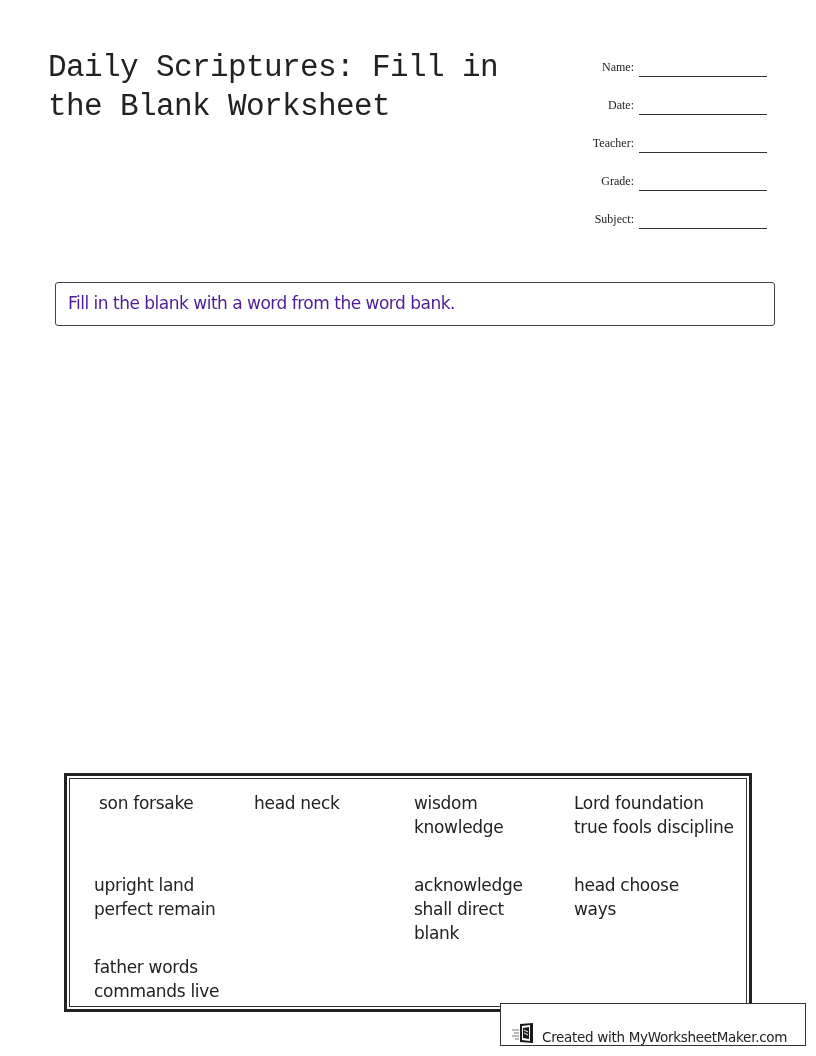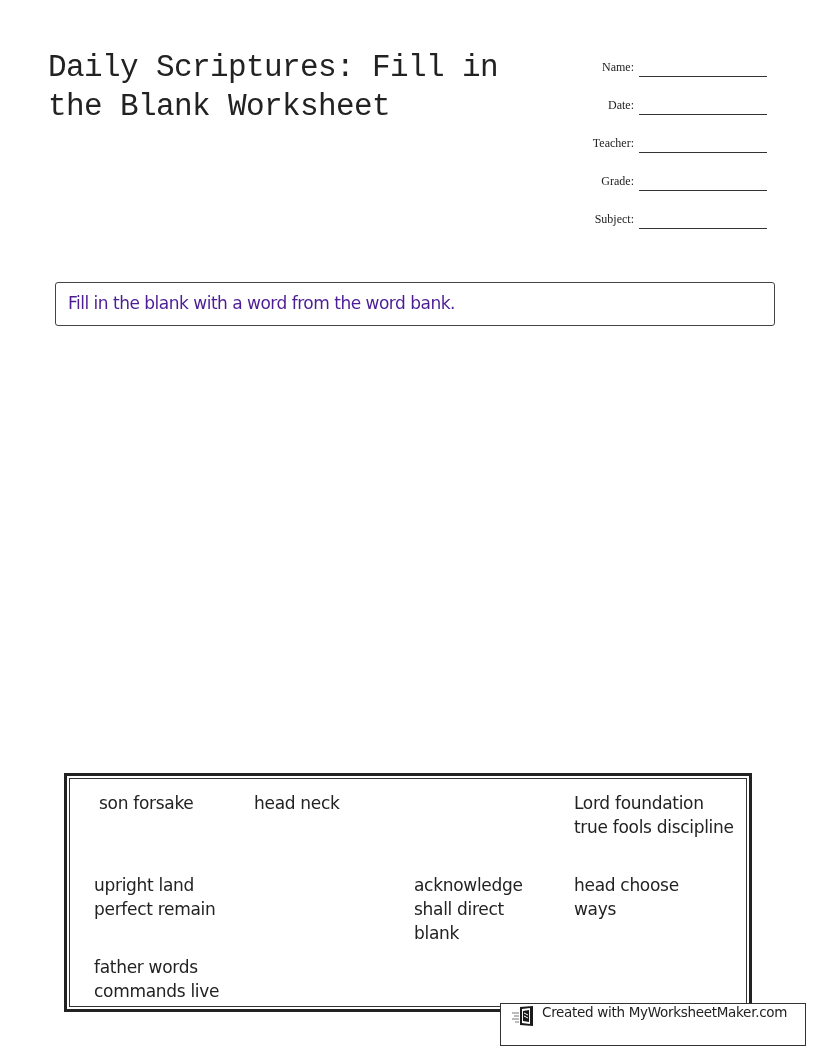--- a/index.html
+++ b/index.html
@@ -97,21 +97,21 @@
     }
     .credit {
       position: absolute;
       left: 500px;
       top: 1003px;
       width: 306px;
       height: 43px;
       background: #ffffff;
       border: 1px solid #333333;
       display: flex;
-      align-items: flex-start;
+      align-items: flex-end;
       padding-left: 10px;
     }
     .credit-icon {
       width: 26px;
       height: 24px;
       display: inline-block;
       margin-right: 5px;
     }
     .credit-text {
       font-family: "DejaVu Sans", sans-serif;
@@ -148,20 +148,21 @@
     <span class="field-line"></span>
   </div>
 </div>
 
 <div class="instructions">Fill in the blank with a word from the word bank.</div>
 
 <div class="wordbank-outer">
   <div class="wordbank-inner">
     <div class="wb-cell" style="left:29px; top:12px;">son forsake</div>
     <div class="wb-cell" style="left:184px; top:12px;">head neck</div>
+    <div class="wb-cell" style="left:344px; top:12px; width:140px;">wisdom knowledge</div>
     <div class="wb-cell" style="left:504px; top:12px; width:160px;">Lord foundation true fools discipline</div>
     <div class="wb-cell" style="left:24px; top:94px;">upright land perfect remain</div>
     <div class="wb-cell" style="left:344px; top:94px; width:130px;">acknowledge shall direct blank</div>
     <div class="wb-cell" style="left:504px; top:94px; width:120px;">head choose ways</div>
     <div class="wb-cell" style="left:24px; top:176px; width:140px;">father words commands live</div>
   </div>
 </div>
 
 <div class="credit">
   <span class="credit-icon">

